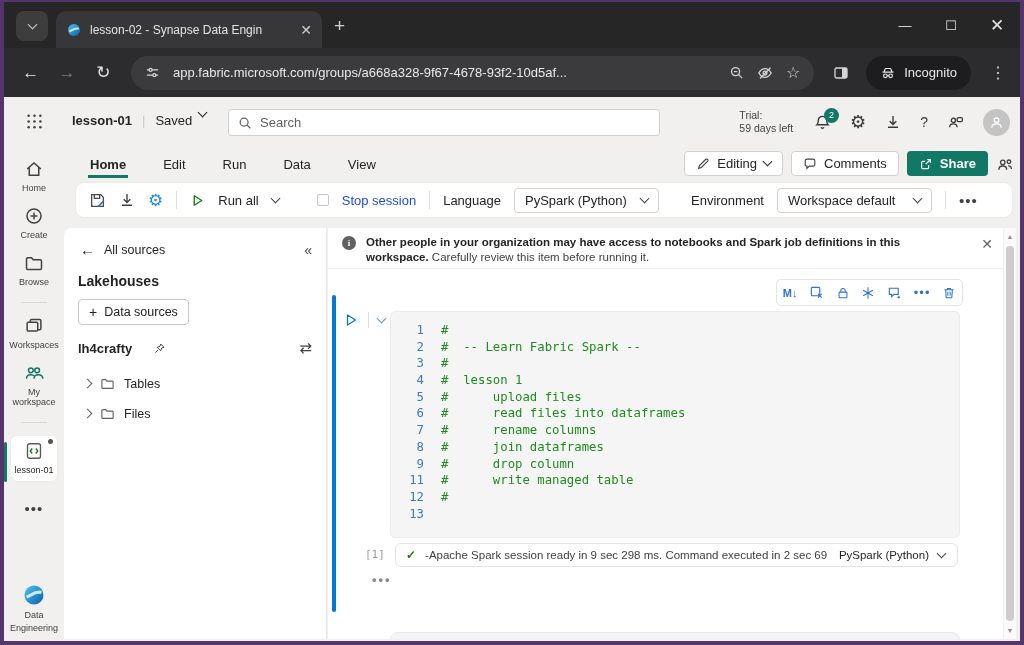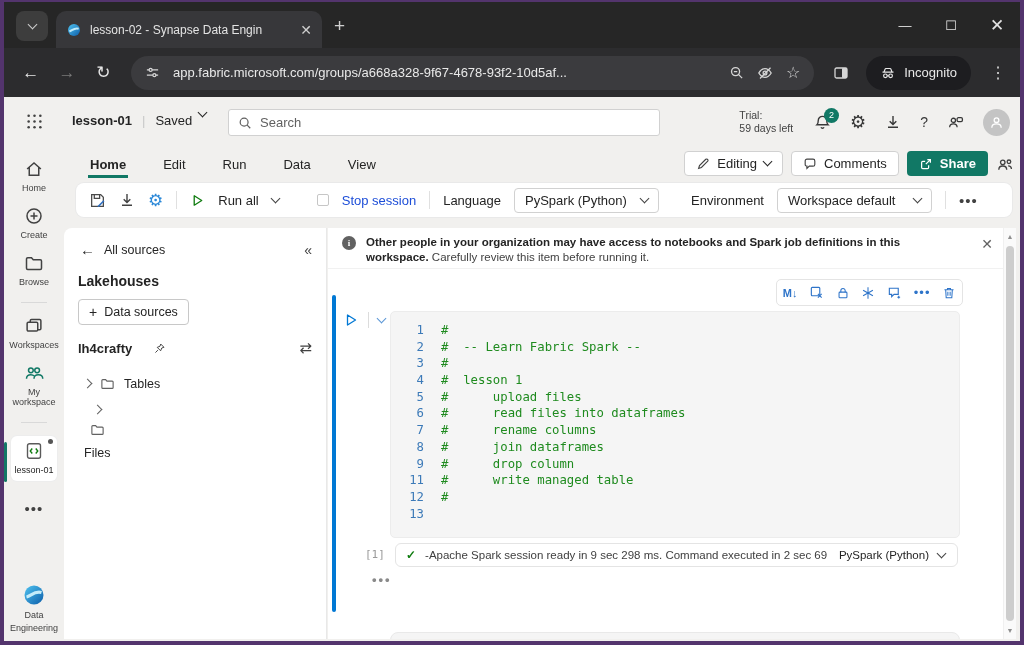--- a/index.html
+++ b/index.html
@@ -457,21 +457,21 @@
     </div>
     <div class="tree-row" style="top:148px;">
       <span class="chev r"></span>
       <span>
         <svg width="15" height="15" viewBox="0 0 16 16" fill="none" stroke="#616161" stroke-width="1.2">
             <path d="M2 5.2v7c0 .6.4 1 1 1h10c.6 0 1-.4 1-1V6.4c0-.6-.4-1-1-1H7.4L6 3.8H3c-.6 0-1 .4-1 1z"></path>
           </svg>
       </span>
       <span>Tables</span>
     </div>
-    <div class="tree-row" style="top:178px;flex-direction:column;">
+    <div class="tree-row" style="top:178px;">
       <span class="chev r"></span>
       <span>
         <svg width="15" height="15" viewBox="0 0 16 16" fill="none" stroke="#616161" stroke-width="1.2">
             <path d="M2 5.2v7c0 .6.4 1 1 1h10c.6 0 1-.4 1-1V6.4c0-.6-.4-1-1-1H7.4L6 3.8H3c-.6 0-1 .4-1 1z"></path>
           </svg>
       </span>
       <span>Files</span>
     </div>
   </div>
 

